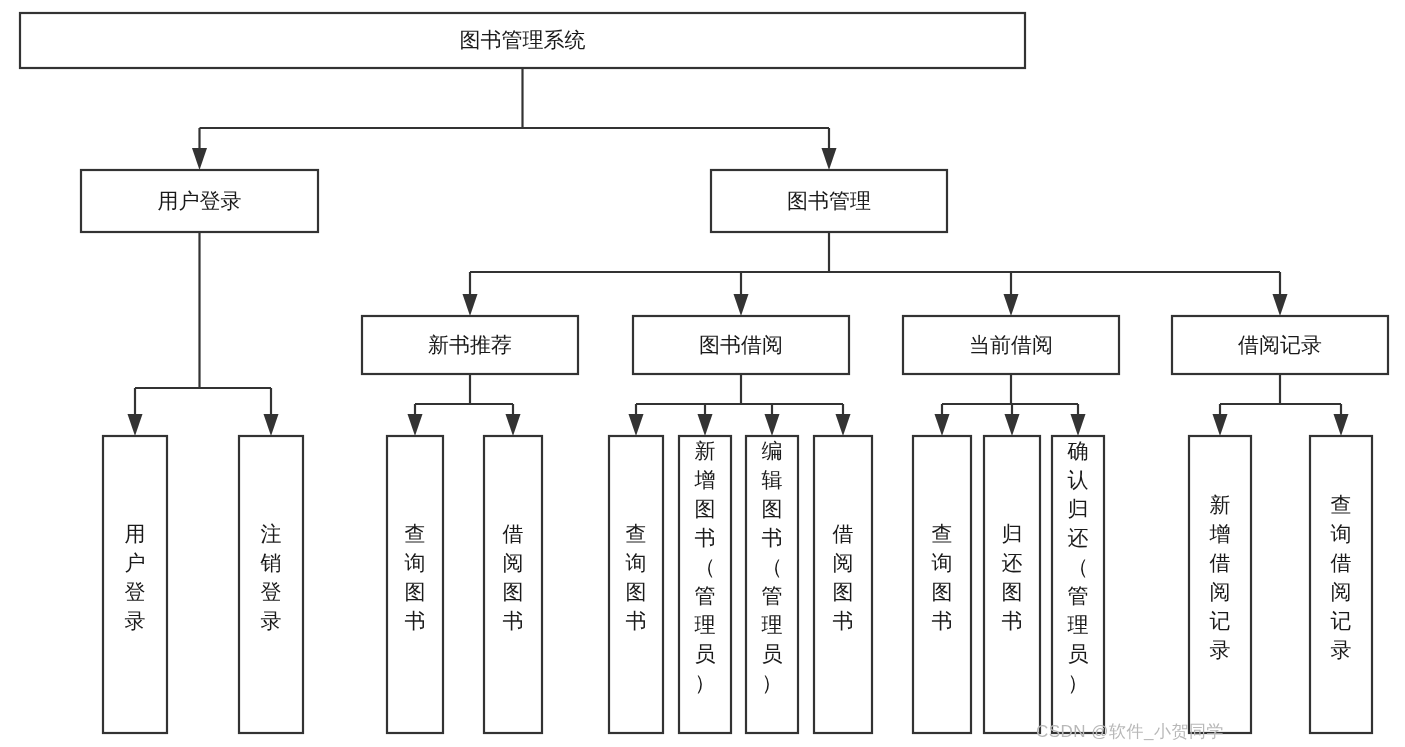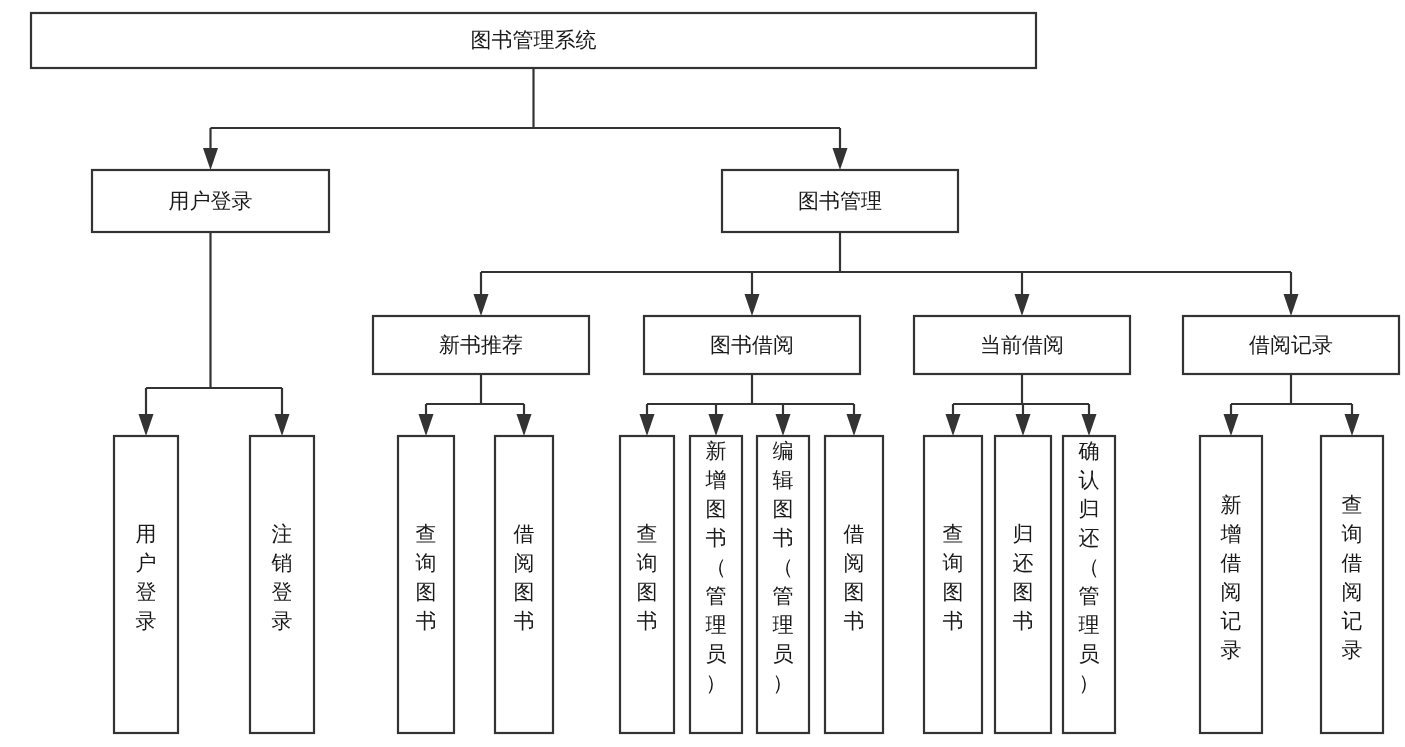--- a/index.html
+++ b/index.html
@@ -13,21 +13,20 @@
     overflow: hidden;
     font-family: "Liberation Sans", "DejaVu Sans", sans-serif;
     position: relative;
   }
   #chart-root {
     position: absolute;
     left: 0;
     top: 0;
     width: 1232px;
     height: 747px;
-    margin-left: 11px;
   }
   svg.flow {
     display: block;
     width: 1405px;
     height: 747px;
   }
   .node-box {
     fill: #ffffff;
     stroke: #333333;
     stroke-width: 2.2;
@@ -216,13 +215,14 @@
         <g>
           <rect x="1189" y="436" width="62" height="297" class="node-box"></rect>
           <text x="1220" y="511.5" class="leaf-label"><tspan x="1220" dy="0">新</tspan><tspan x="1220" dy="29">增</tspan><tspan x="1220" dy="29">借</tspan><tspan x="1220" dy="29">阅</tspan><tspan x="1220" dy="29">记</tspan><tspan x="1220" dy="29">录</tspan></text>
         </g>
         <g>
           <rect x="1310" y="436" width="62" height="297" class="node-box"></rect>
           <text x="1341" y="511.5" class="leaf-label"><tspan x="1341" dy="0">查</tspan><tspan x="1341" dy="29">询</tspan><tspan x="1341" dy="29">借</tspan><tspan x="1341" dy="29">阅</tspan><tspan x="1341" dy="29">记</tspan><tspan x="1341" dy="29">录</tspan></text>
         </g>
       </g>
   </svg>
+  <div class="watermark">CSDN @软件_小贺同学</div>
 </div>
 
 </body></html>

